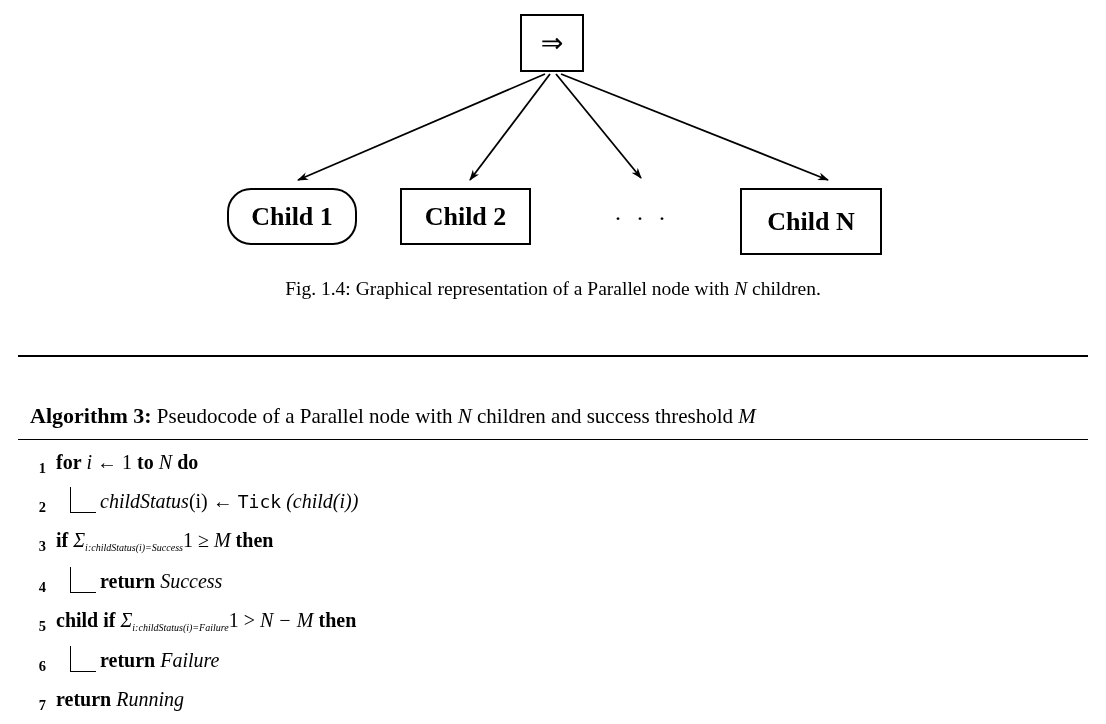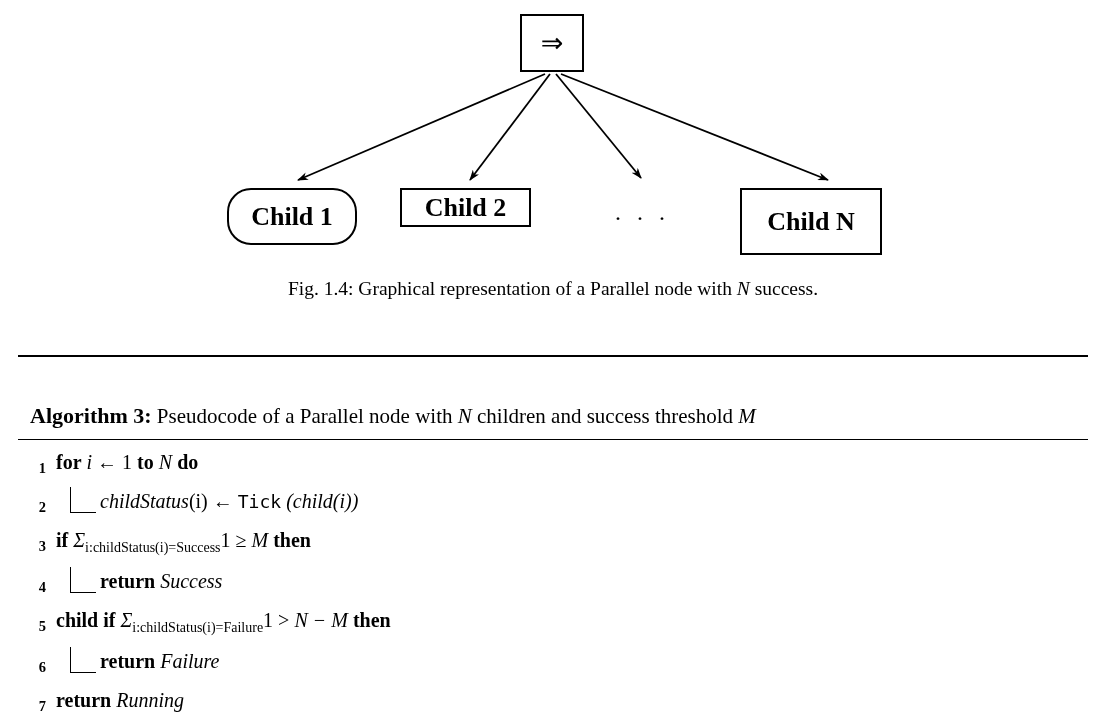--- a/index.html
+++ b/index.html
@@ -40,21 +40,21 @@
   #root-node {
     left: 520px;
     top: 14px;
     width: 64px;
     height: 58px;
     font-size: 27px;
     font-weight: normal;
   }
 
   #child1 { left: 227px; top: 188px; width: 130px; height: 57px; font-size: 26px; border-radius: 24px; }
-  #child2 { left: 400px; top: 188px; width: 131px; height: 39px; font-size: 26px; }
+  #child2 { left: 400px; top: 188px; width: 131px; height: 57px; font-size: 26px; }
   #childN { left: 740px; top: 188px; width: 142px; height: 67px; font-size: 26px; }
 
   #ellipsis {
     position: absolute;
     left: 612px;
     top: 198px;
     width: 60px;
     height: 40px;
     font-size: 24px;
     letter-spacing: 4px;
@@ -133,21 +133,22 @@
     border-left: 1.6px solid #000;
     border-bottom: 1.6px solid #000;
     box-sizing: border-box;
     margin-right: 4px;
   }
   .code { flex: 1 1 auto; }
   .b { font-weight: bold; }
   .i { font-style: italic; }
   .mono { font-family: "DejaVu Sans Mono", monospace; font-size: 18px; margin-top: 32px; }
   .sub {
-    font-size: 14px;
+    font-style: italic;
+    font-size: 10px;
     vertical-align: -0.35em;
   }
   .math-it { font-style: italic; }
 </style>
 </head>
 <body>
 
 <div id="figure">
 
   <svg id="arrows" viewBox="0 0 1106 330" width="1106" height="330">
@@ -174,21 +175,21 @@
     <span>Child 2</span>
   </div>
 
   <div id="ellipsis">· · ·</div>
 
   <div class="node" id="childN">
     <span>Child N</span>
   </div>
 
   <div id="fig-caption">
-    <span class="lab">Fig. 1.4:</span><span> Graphical representation of a Parallel node with </span><span class="it">N</span><span> success.</span>
+    <span class="lab">Fig. 1.4:</span><span> Graphical representation of a Parallel node with </span><span class="it">N</span><span> children.</span>
   </div>
 </div>
 
 <div id="algorithm">
 
   <div class="rule-thick"></div>
 
   <div id="algo-title">
     <span class="kw">Algorithm 3:</span><span> Pseudocode of a Parallel node with </span><span class="it">N</span><span> children and success threshold </span><span class="it">M</span>
   </div>

